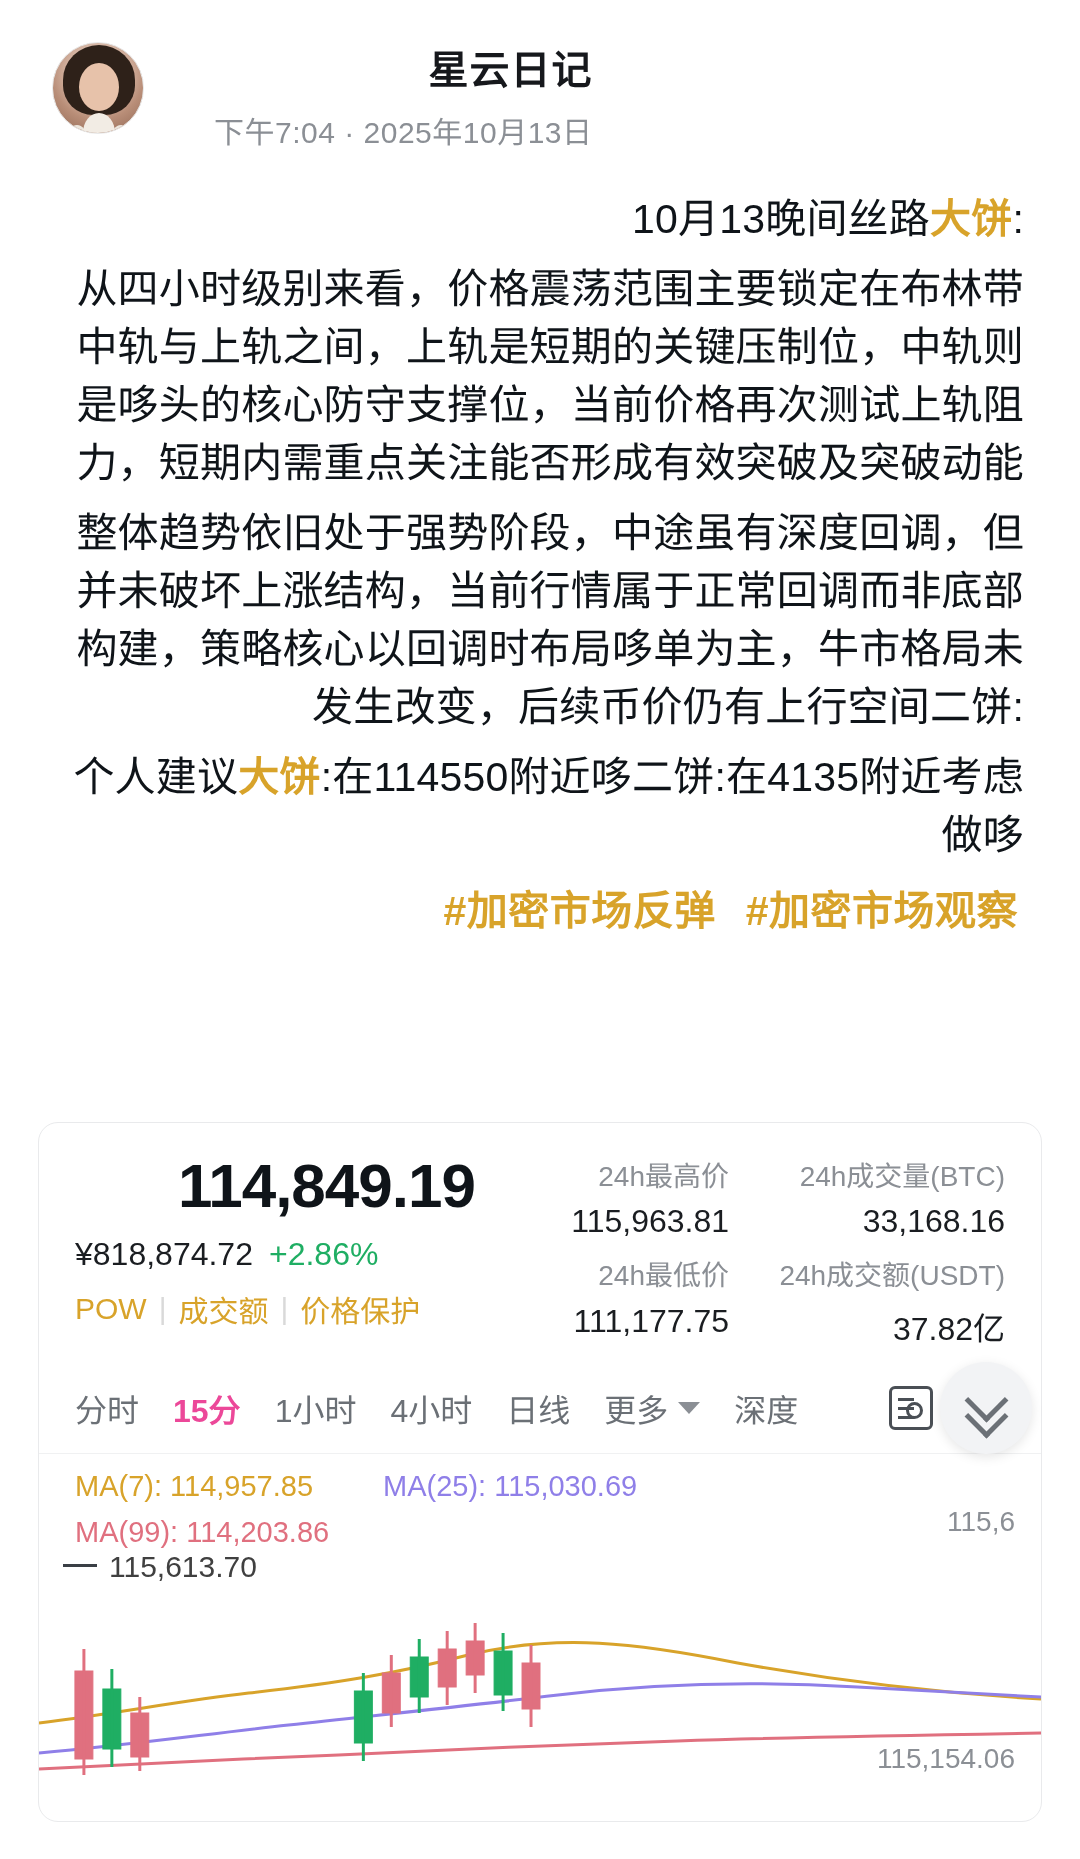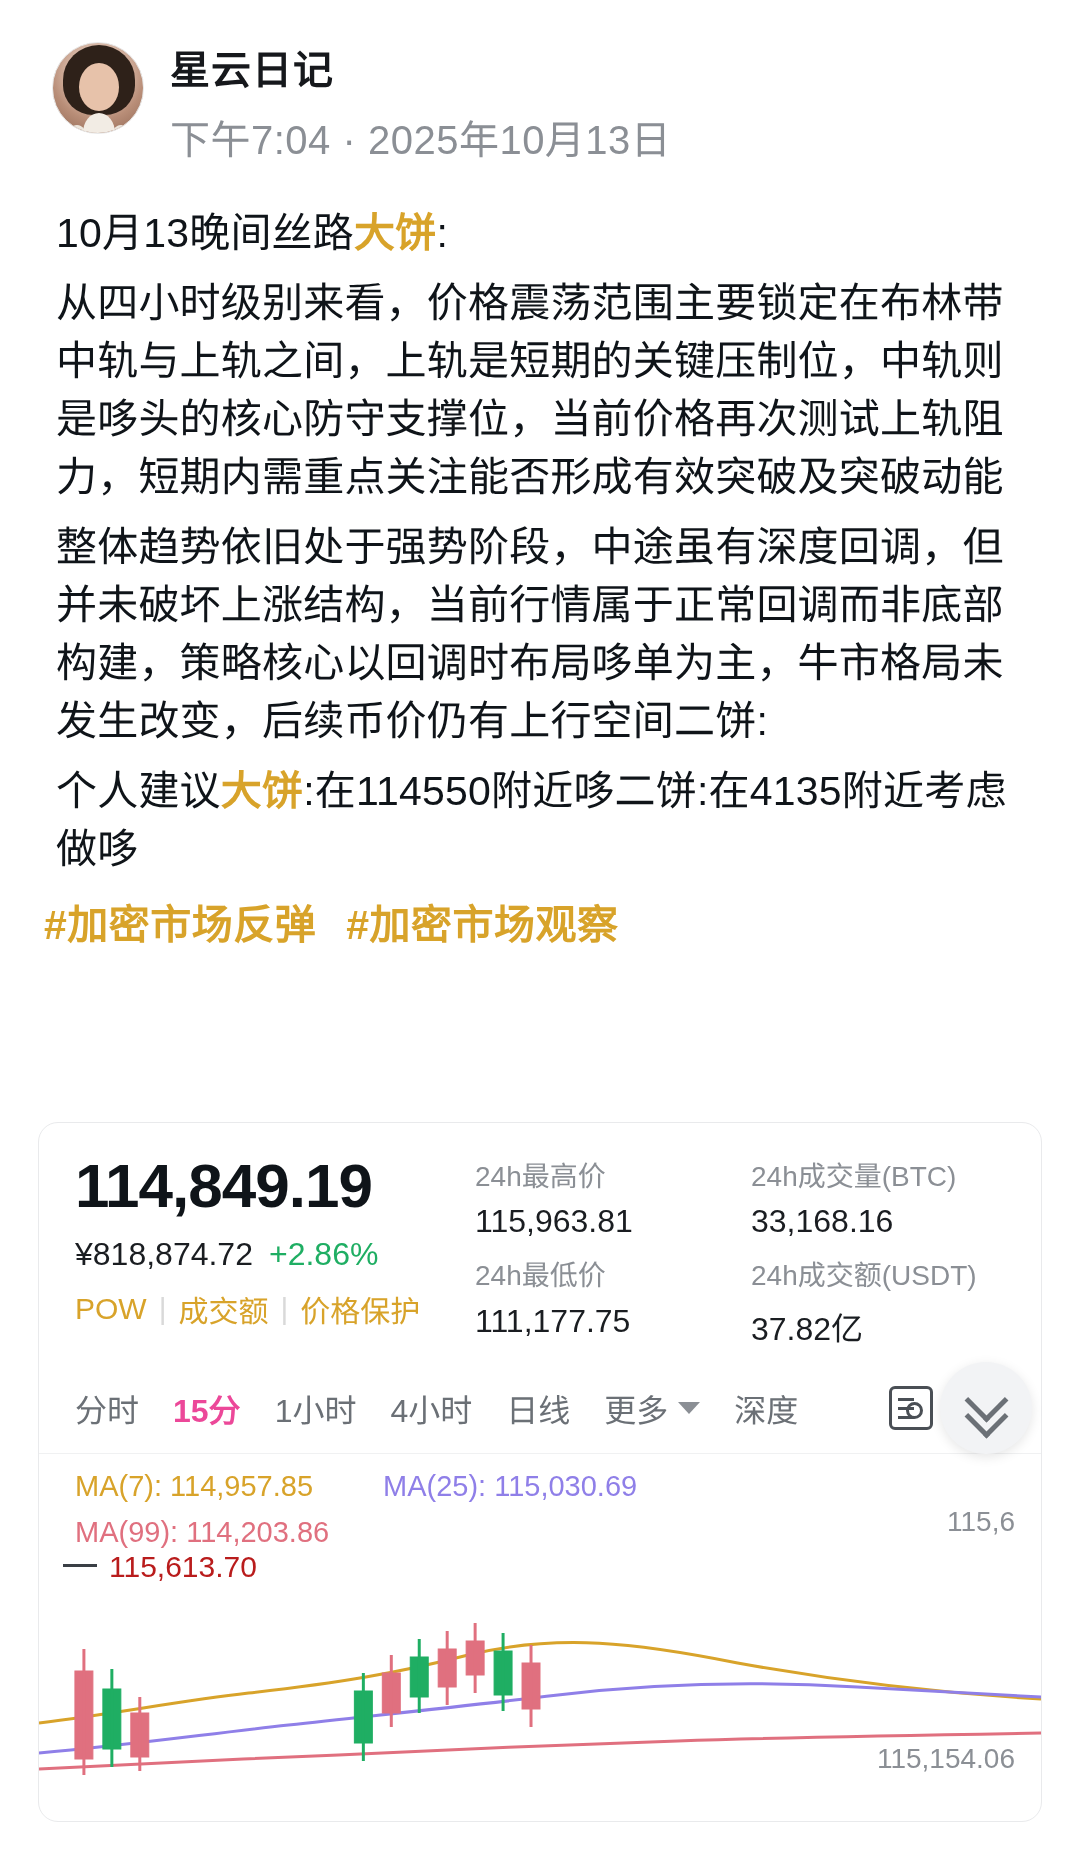--- a/index.html
+++ b/index.html
@@ -8,20 +8,21 @@
     height: 1859px;
     background: #ffffff;
     font-family: "Liberation Sans", "DejaVu Sans", sans-serif;
     overflow: hidden;
   }
   .page {
     position: relative;
     width: 1080px;
     height: 1470px;
     background: #ffffff;
+    text-align: right;
   }
 
   
   .header {
     display: flex;
     align-items: flex-start;
     padding: 42px 0 0 52px;
   }
   .avatar {
     width: 92px;
@@ -58,23 +59,24 @@
   }
   .username {
     font-size: 40px;
     font-weight: bold;
     color: #16181c;
     letter-spacing: 1px;
     line-height: 1.2;
   }
   .timestamp {
     margin-top: 14px;
-    font-size: 40px;
+    font-size: 30px;
     color: #8b8f95;
     letter-spacing: 0.5px;
+    margin-left: 44px;
   }
 
   
   .body-text {
     padding: 26px 44px 0 44px;
     font-size: 41px;
     line-height: 58px;
     color: #0f1419;
     letter-spacing: 0.2px;
   }
@@ -233,21 +235,21 @@
     white-space: nowrap;
   }
   .ma1 { top: 16px; color: #d8a32a; }
   .ma2 { top: 16px; left: 344px; color: #8f7fe8; }
   .ma3 { top: 62px; color: #e0707f; }
   .ma-price {
     position: absolute;
     left: 70px;
     top: 96px;
     font-size: 30px;
-    color: #b91c1c;
+    color: #404040;
   }
   .ma-dash {
     position: absolute;
     left: 24px;
     top: 110px;
     width: 34px;
     height: 3px;
     background: #3a3f45;
   }
   .axis-label {

